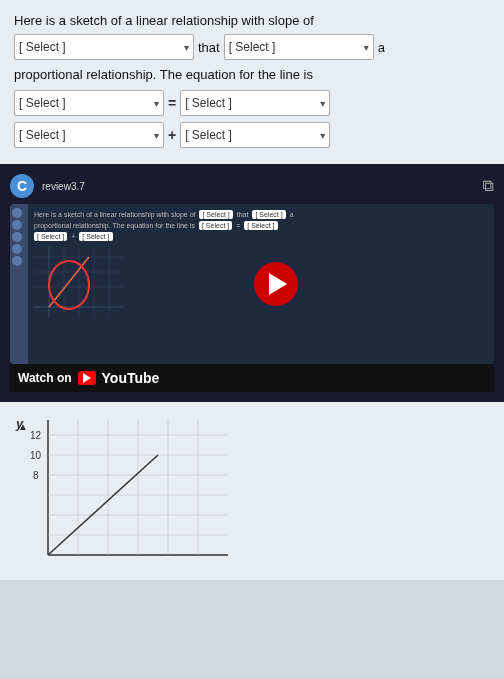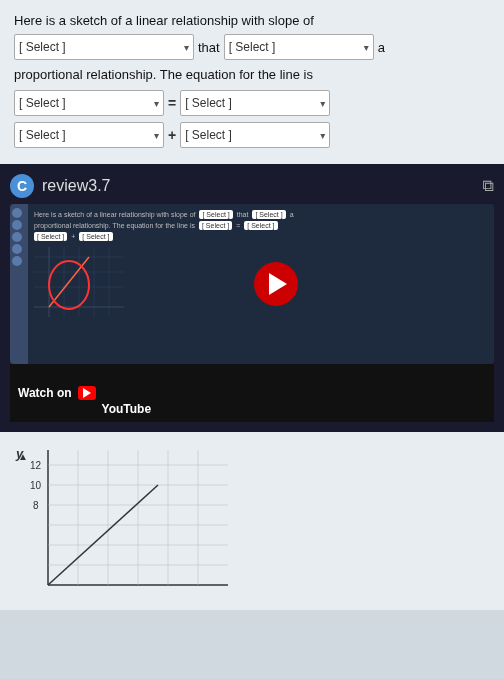--- a/index.html
+++ b/index.html
@@ -117,21 +117,21 @@
       width: 24px;
       height: 24px;
       border-radius: 50%;
       display: flex;
       align-items: center;
       justify-content: center;
     }
 
     .video-title {
       color: #ddd;
-      font-size: 16px;
+      font-size: 10px;
     }
 
     .copy-icon {
       margin-left: auto;
       color: #aaa;
       font-size: 16px;
       cursor: pointer;
     }
 
     .video-thumbnail {
@@ -257,22 +257,21 @@
       width: 0;
       height: 0;
       border-top: 5px solid transparent;
       border-bottom: 5px solid transparent;
       border-left: 8px solid #fff;
     }
 
     .youtube-text {
       color: #fff;
       font-weight: bold;
-      font-size: 12px;
-      margin-top: 32px;
+      font-size: 14px;
     }
 
     
     .bottom-graph-section {
       background: #e8edf2;
       padding: 14px;
     }
 
     .video-caption {
       color: #aaa;

